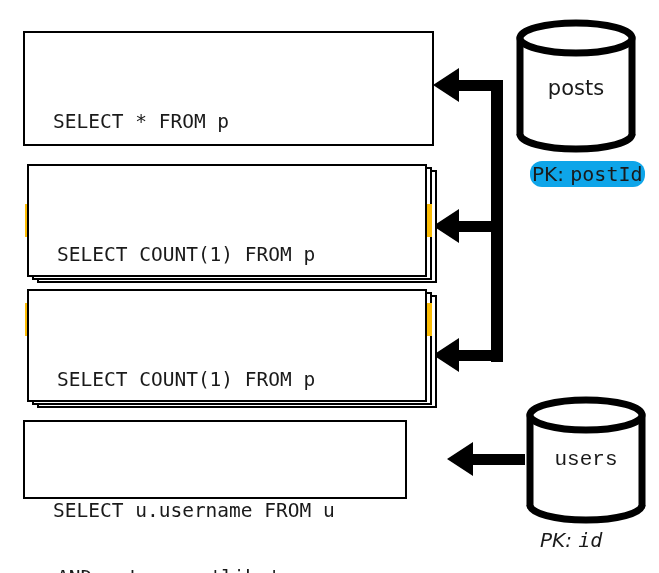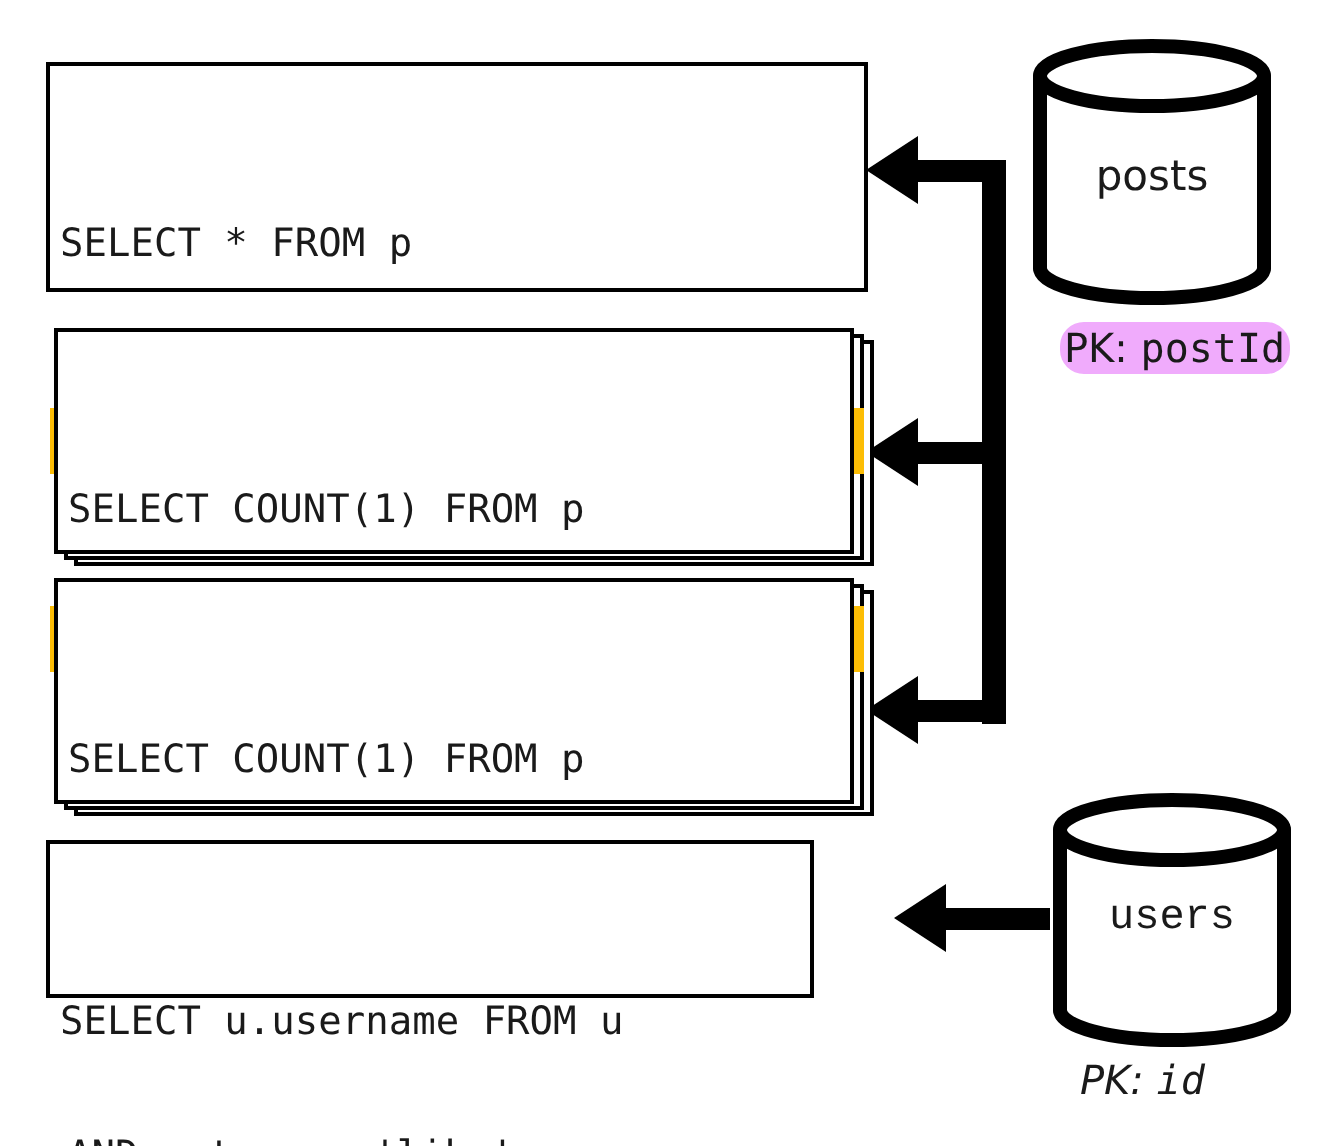--- a/index.html
+++ b/index.html
@@ -30,21 +30,21 @@
     border: 2px solid #000000;
     font-family: "DejaVu Sans Mono", monospace;
     font-size: 19.5px;
     line-height: 33px;
     color: #1a1a1a;
     z-index: 30;
     white-space: pre;
   }
   .query-line {
     display: block;
-    padding-left: 5px;
+    padding-left: 28px;
     padding-right: 8px;
     height: 33px;
     white-space: pre;
   }
   .query-line.hl {
     background: #FCBD05;
   }
 
   
   .stack-layer {
@@ -96,21 +96,21 @@
     white-space: pre;
     z-index: 20;
   }
   .pk-label .pk-prefix {
     font-family: "DejaVu Sans", sans-serif;
   }
   .pk-label .pk-key {
     font-family: "DejaVu Sans Mono", monospace;
   }
   .pk-label.hl {
-    background: #f0abfc;
+    background: #0ea5e9;
     padding: 1px 2px;
     border-radius: 12px;
   }
 </style>
 </head>
 <body>
 
 <div id="diagram">
 
   <div class="query-box" id="qbox-0" style="left:23px; top:31px; width:411px; height:115px;">

